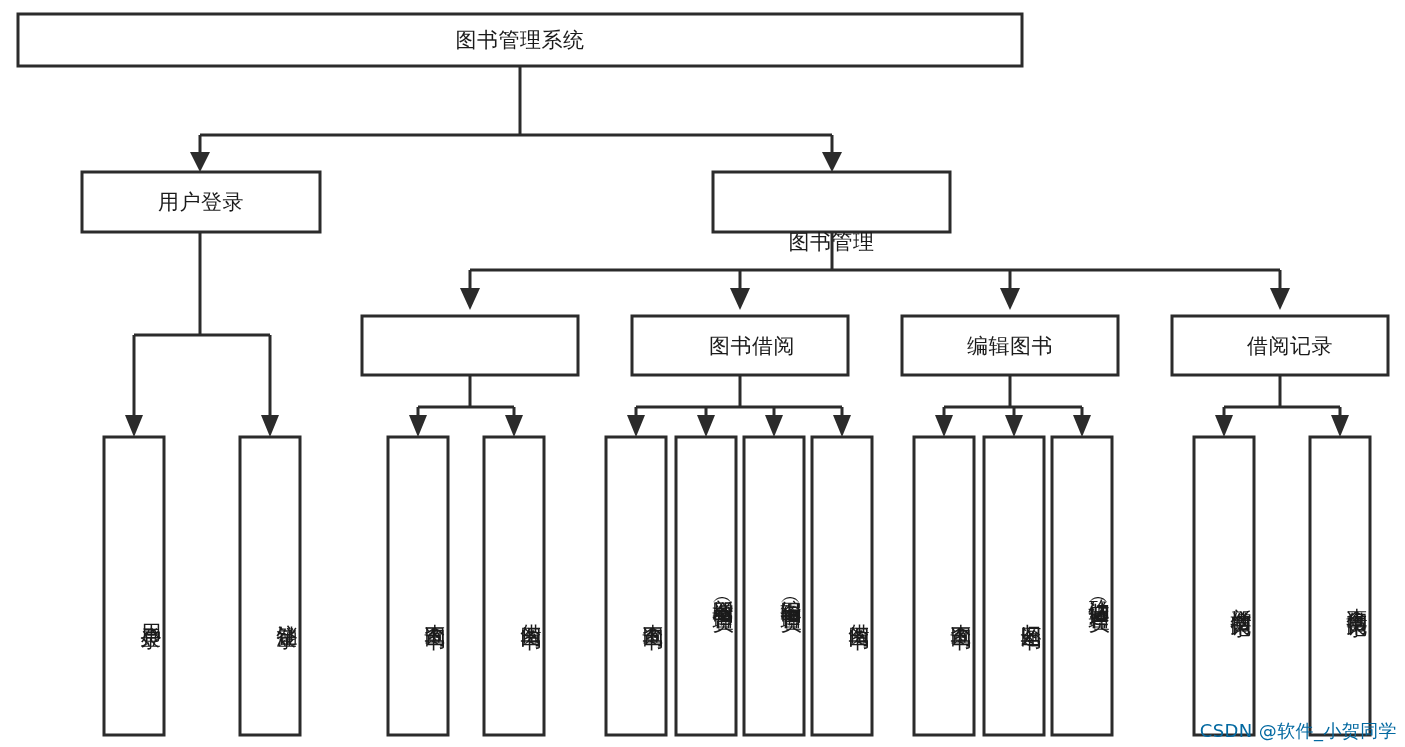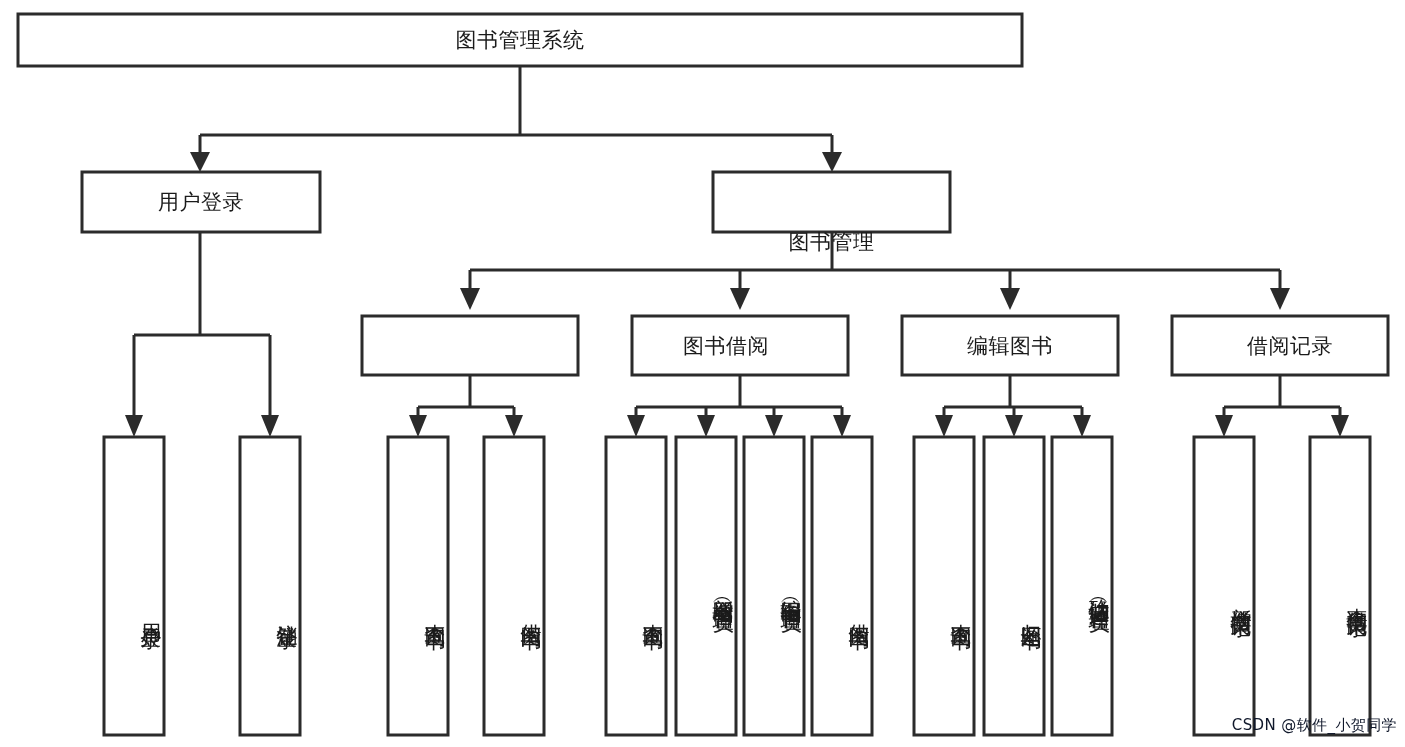--- a/index.html
+++ b/index.html
@@ -64,23 +64,23 @@
     font-size: 21px;
     line-height: 1.22;
     letter-spacing: 2px;
     align-items: flex-start;
     justify-content: center;
     padding-top: 4px;
   }
   .watermark {
     position: absolute;
     right: 8px;
-    bottom: 12px;
-    font-size: 15px;
-    color: #0f172a;
+    bottom: 4px;
+    font-size: 18px;
+    color: #0369a1;
     font-family: "DejaVu Sans", "Liberation Sans", sans-serif;
     letter-spacing: 0.4px;
     white-space: nowrap;
   }
 </style>
 </head>
 <body>
 
 <div id="diagram-canvas">
 
@@ -186,21 +186,21 @@
 
     <rect class="node-box" x="1194" y="437" width="60" height="298"></rect>
     <rect class="node-box" x="1310" y="437" width="60" height="298"></rect>
   </svg>
 
   <div class="node-label horizontal" style="left:18px; top:14px; width:1004px; height:52px;">图书管理系统</div>
 
   <div class="node-label horizontal" style="left:82px; top:172px; width:238px; height:60px;">用户登录</div>
   <div class="node-label horizontal" style="left:713px; top:172px; width:237px; height:60px;margin-top:40px;">图书管理</div>
 
-  <div class="node-label horizontal" style="left:618px; top:316px; width:216px; height:59px;border-radius:6px;">图书借阅</div>
+  <div class="node-label horizontal" style="left:644px; top:316px; width:216px; height:59px;border-radius:6px;">图书借阅</div>
   <div class="node-label horizontal" style="left:902px; top:316px; width:216px; height:59px;">编辑图书</div>
   <div class="node-label horizontal" style="left:1172px; top:316px; width:216px; height:59px;padding-left:20px;">借阅记录</div>
 
   <div class="node-label vertical" style="left:104px; top:482px; width:60px; height:253px;">用户登录</div>
   <div class="node-label vertical" style="left:240px; top:482px; width:60px; height:253px;">注销登录</div>
 
   <div class="node-label vertical" style="left:388px; top:482px; width:60px; height:253px;">查询图书</div>
   <div class="node-label vertical" style="left:484px; top:482px; width:60px; height:253px;">借阅图书</div>
 
   <div class="node-label vertical" style="left:606px; top:482px; width:60px; height:253px;">查询图书</div>

